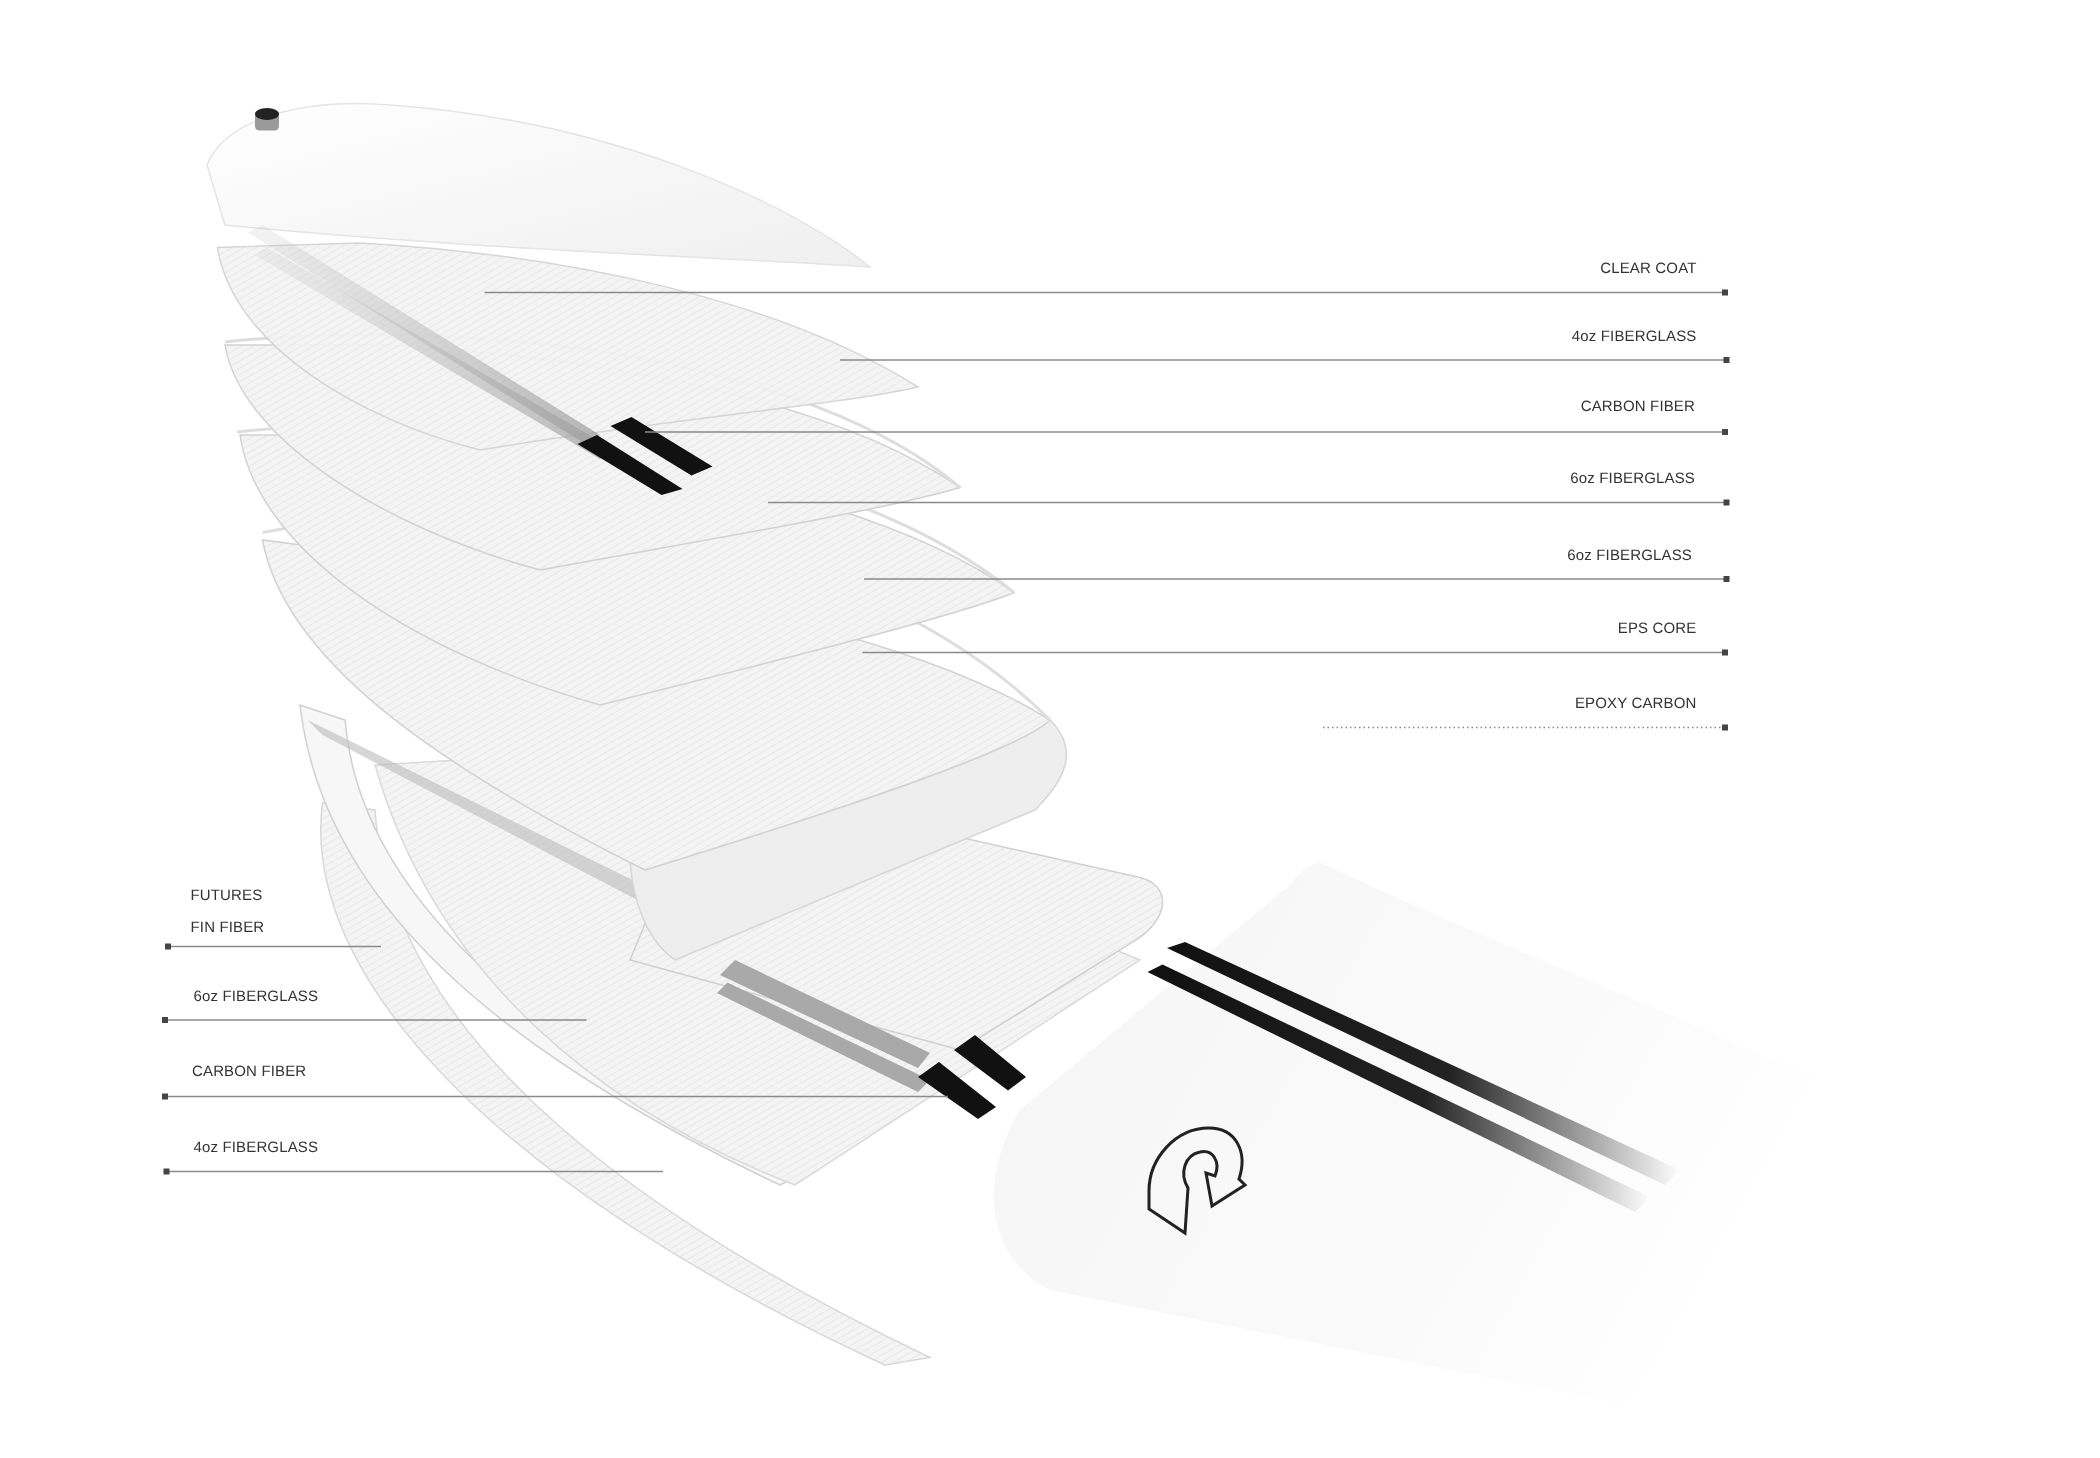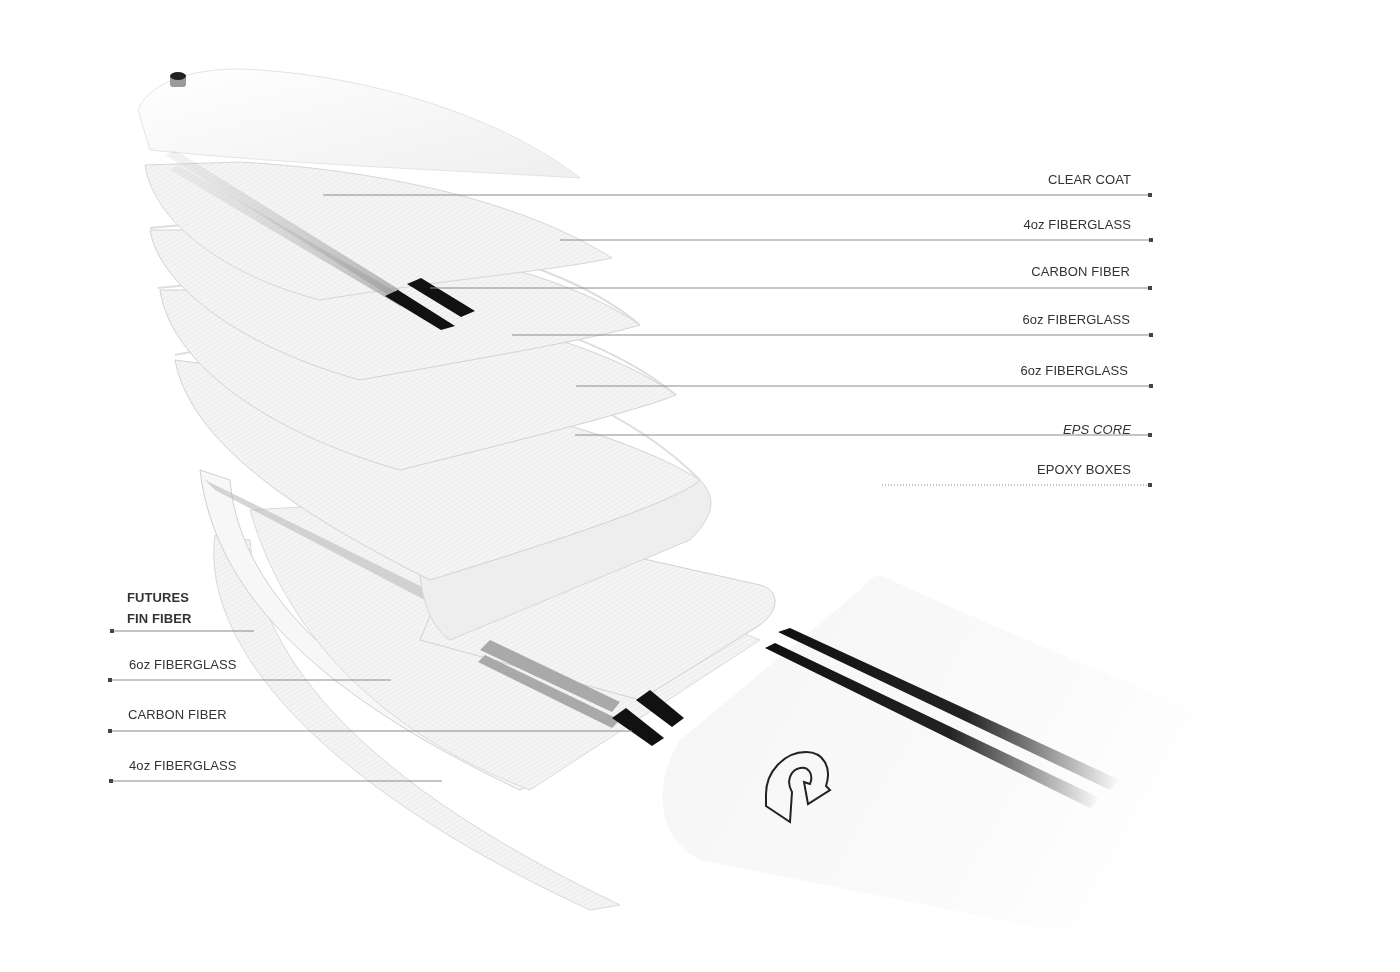--- a/index.html
+++ b/index.html
@@ -1,19 +1,19 @@
 <!DOCTYPE html>
 <html><head>
 <meta charset="utf-8">
 <style>
   html, body { margin: 0; padding: 0; background: #ffffff; }
   body { width: 1400px; height: 972px; position: relative; overflow: hidden;
          font-family: "Liberation Sans", "DejaVu Sans", sans-serif; }
   #diagram { position: absolute; left: 0; top: 0; width: 1400px; height: 972px; }
-  .label { position: absolute; font-size: 13px; color: #333333; letter-spacing: 0.1px;
+  .label { position: absolute; font-size: 10px; color: #333333; letter-spacing: 0.1px;
            white-space: nowrap; line-height: 20px; }
   .label.right { text-align: right; }
   .label.two-line { line-height: 21px; }
 </style>
 </head>
 <body>
 
 <svg id="diagram" viewBox="0 0 1400 972" xmlns="http://www.w3.org/2000/svg">
   <defs>
     <pattern id="weave" width="4" height="4" patternUnits="userSpaceOnUse" patternTransform="rotate(-30)">
@@ -137,22 +137,22 @@
     <rect x="108" y="729" width="4" height="4"></rect>
     <rect x="109" y="779" width="4" height="4"></rect>
   </g>
 </svg>
 
 <div class="label right" style="right:269px; top:170px;">CLEAR COAT</div>
 <div class="label right" style="right:269px; top:215px;">4oz FIBERGLASS</div>
 <div class="label right" style="right:270px; top:262px;">CARBON FIBER</div>
 <div class="label right" style="right:270px; top:310px;">6oz FIBERGLASS</div>
 <div class="label right" style="right:272px; top:361px;">6oz FIBERGLASS</div>
-<div class="label right" style="right:269px; top:420px;font-style:italic;">EPS CORE</div>
-<div class="label right" style="right:269px; top:460px;">EPOXY BOXES</div>
+<div class="label right" style="right:269px; top:410px;">EPS CORE</div>
+<div class="label right" style="right:269px; top:460px;">EPOXY CARBON</div>
 
-<div class="label two-line" style="left:127px; top:587px;font-weight:bold;">
+<div class="label two-line" style="left:127px; top:587px;">
   <div>FUTURES</div>
   <div>FIN FIBER</div>
 </div>
 <div class="label" style="left:129px; top:655px;">6oz FIBERGLASS</div>
 <div class="label" style="left:128px; top:705px;">CARBON FIBER</div>
 <div class="label" style="left:129px; top:756px;">4oz FIBERGLASS</div>
 
 </body></html>

